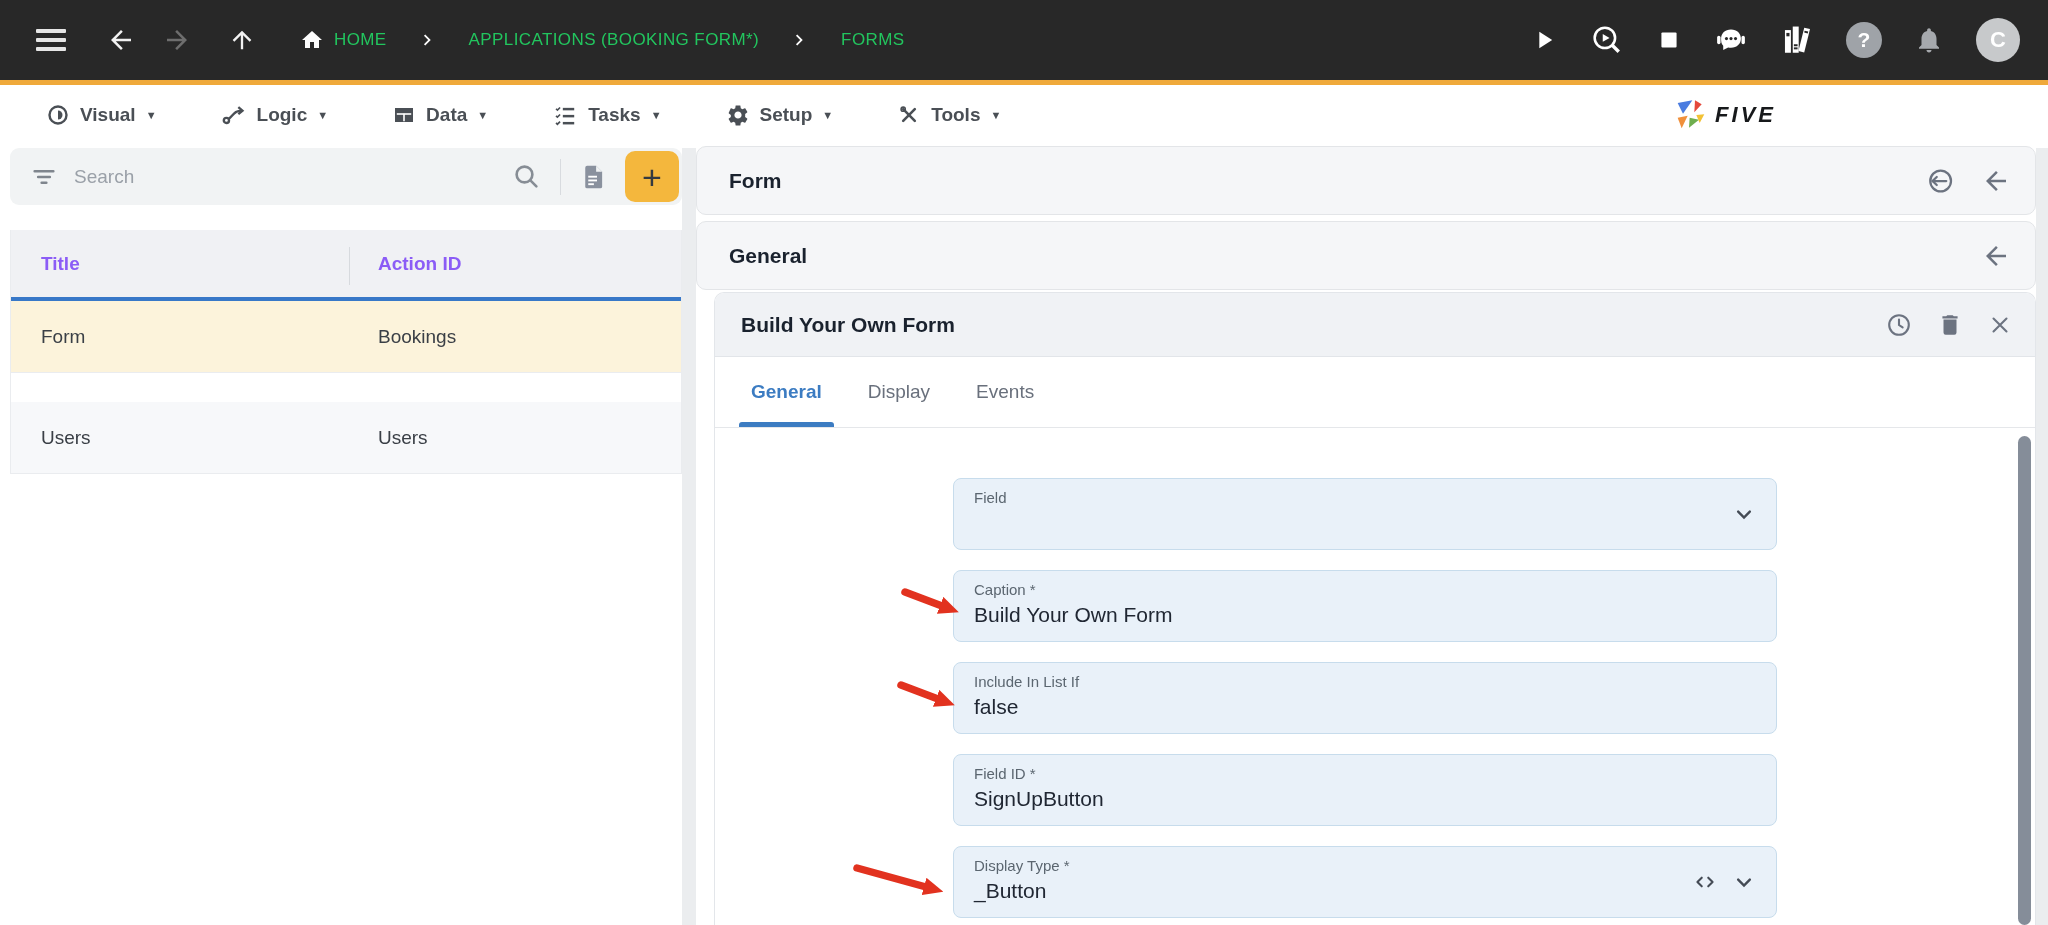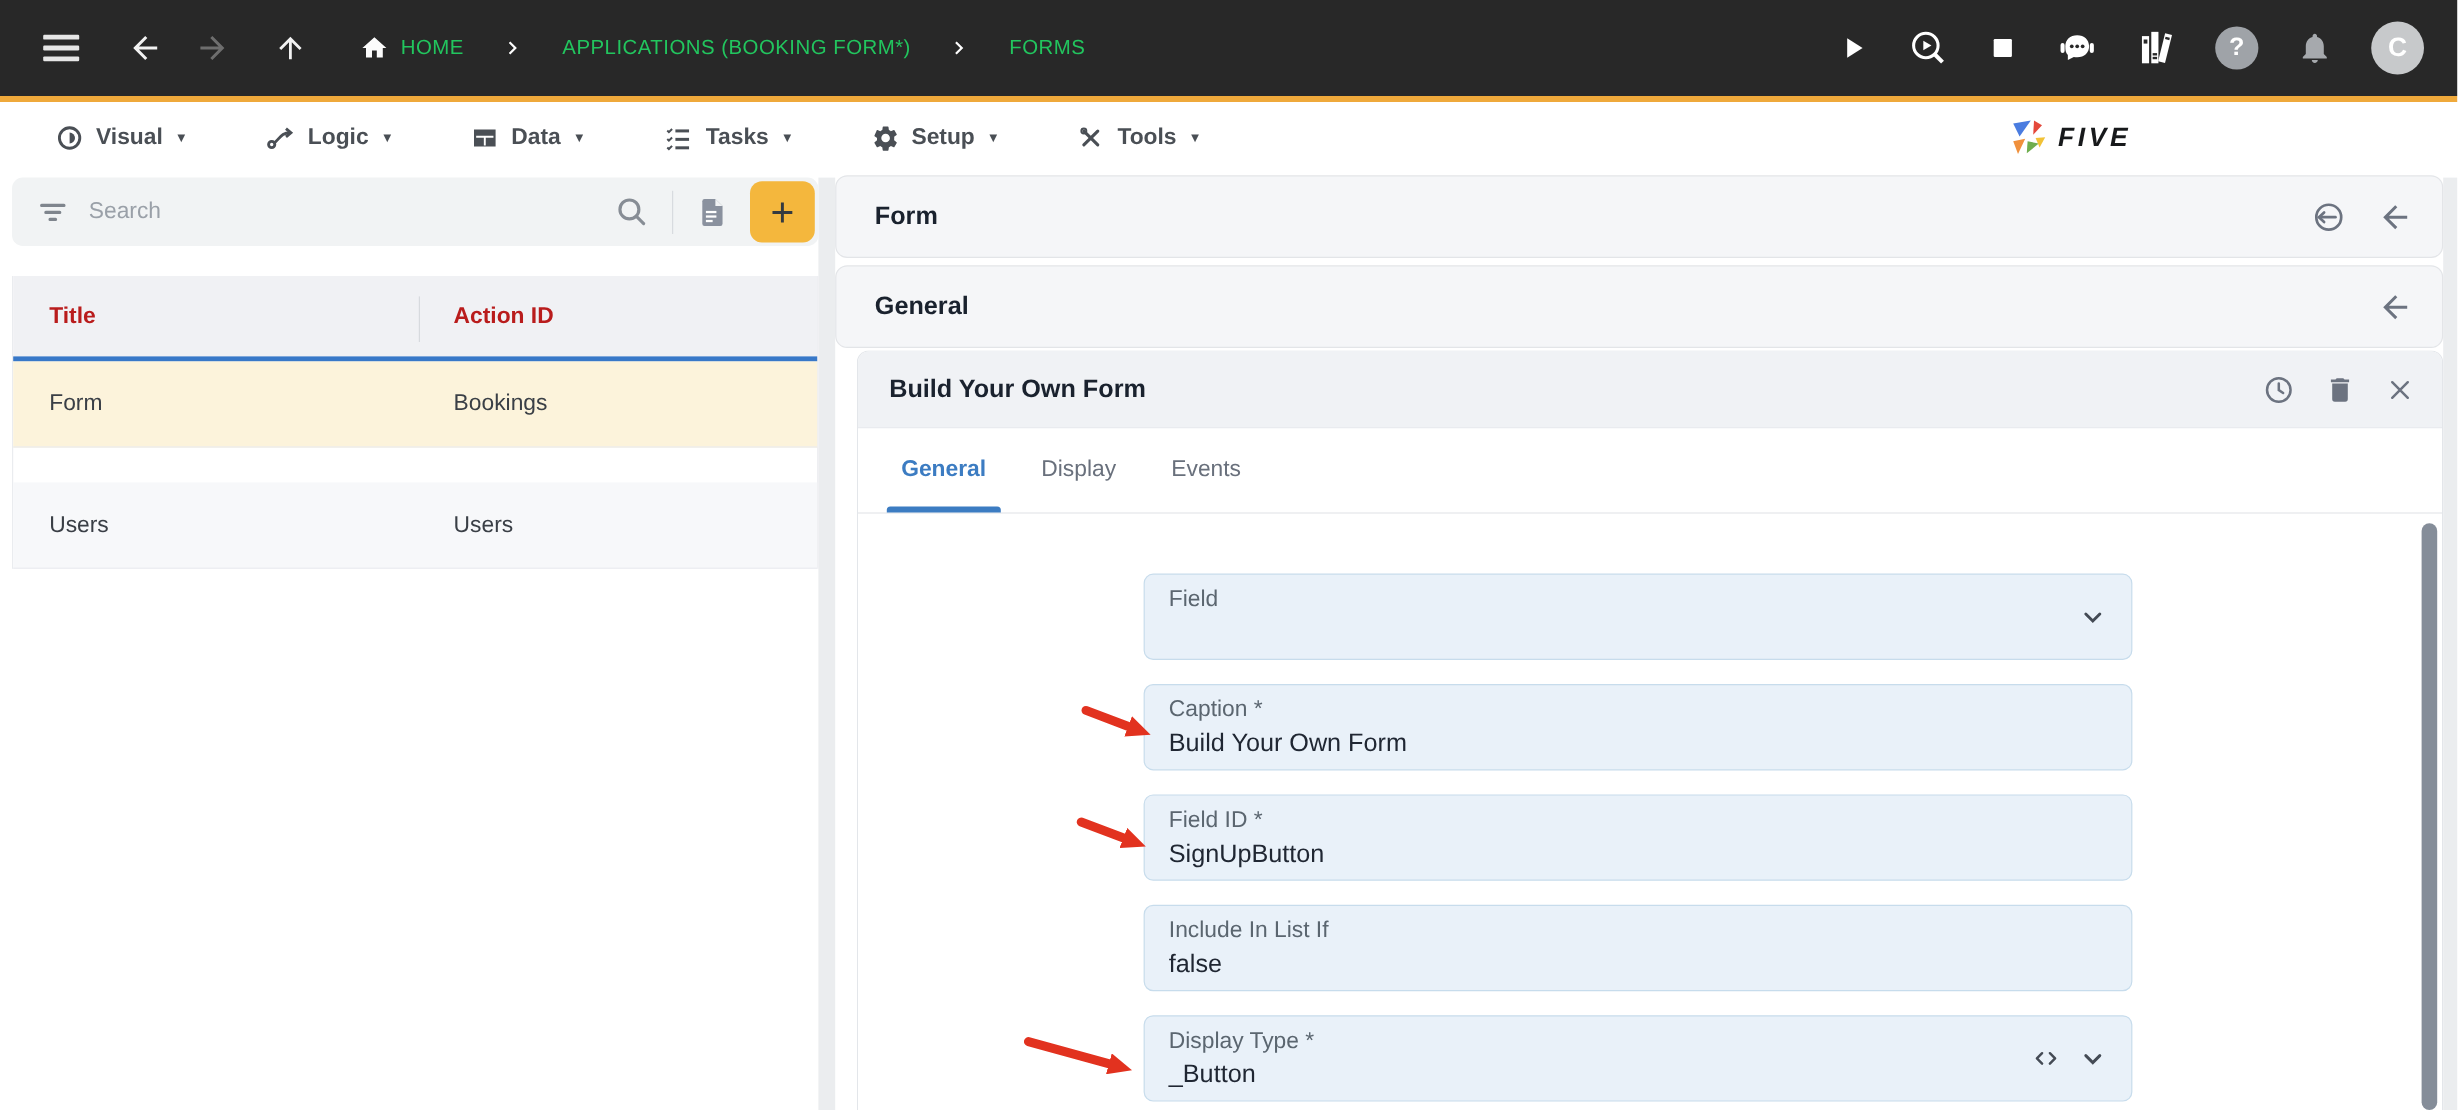--- a/index.html
+++ b/index.html
@@ -32,42 +32,42 @@
   .searchbar { position:absolute; left:10px; top:148px; width:672px; height:57px; background:#F1F3F4; border-radius:9px; display:flex; align-items:center; }
   .searchbar input { flex:1; border:none; outline:none; background:transparent; font-size:19px; color:#3A3F45; font-family:"Liberation Sans",sans-serif; }
   .searchbar input::placeholder { color:#9AA0A8; }
   .vdiv { width:1px; height:36px; background:#D8DBDF; margin:0 18px; }
   .add-btn { width:54px; height:51px; border-radius:10px; background:#F4B73D; display:flex; align-items:center; justify-content:center; margin:0 3px 0 16px; cursor:pointer; font-size:34px; font-weight:400; color:#343A40; line-height:1; }
 
   .list-table { position:absolute; left:10px; top:230px; width:672px; border-left:1px solid #EAECEF; border-right:1px solid #EAECEF; }
   .lt-head { height:71px; background:#F0F1F4; border-bottom:4px solid #3878C8; display:flex; align-items:center; position:relative; }
   .lt-head .c1, .lt-row .c1 { width:338px; padding-left:30px; }
   .lt-head .c2, .lt-row .c2 { flex:1; padding-left:29px; }
-  .lt-head span { font-size:19px; font-weight:bold; color:#b91c1c; }
+  .lt-head span { font-size:19px; font-weight:bold; color:#8b5cf6; }
   .col-div { position:absolute; left:338px; top:17px; width:1px; height:38px; background:#D7DADE; }
   .lt-row { height:72px; display:flex; align-items:center; font-size:19px; color:#3A3F46; border-bottom:1px solid #EAECEF; cursor:pointer; }
   .lt-row.sel { background:#FCF3DB; }
   .lt-row.alt { background:#F7F8FA;margin-top:29px; }
 
   
   .hdr-bar { position:absolute; left:696px; width:1340px; height:69px; background:#F5F6F8; border:1px solid #E3E5E8; border-radius:10px; display:flex; align-items:center; }
   .hdr-bar .t { font-size:21px; font-weight:bold; color:#1A222E; margin-left:32px; }
   .hdr-ic { margin-left:auto; display:flex; align-items:center; gap:26px; margin-right:24px; }
 
   .build-card { position:absolute; left:714px; top:292px; width:1322px; height:633px; background:#fff; border:1px solid #E3E6EA; border-bottom:none; border-radius:10px 10px 0 0; }
   .bc-head { height:64px; background:#F0F2F5; border-bottom:1px solid #E2E5E9; border-radius:9px 9px 0 0; display:flex; align-items:center; }
   .bc-head .t { font-size:21px; font-weight:bold; color:#1A222E; margin-left:26px; }
   .tabbar { height:71px; border-bottom:1px solid #E5E7EA; display:flex; align-items:center; padding-left:20px; }
   .tab { position:relative; height:100%; display:flex; align-items:center; padding:0 16px; margin-right:14px; font-size:19px; color:#69707C; cursor:pointer; }
   .tab.active { color:#3C7CC2; font-weight:bold; }
   .tab.active::after { content:""; position:absolute; left:4px; right:4px; bottom:0; height:5px; background:#3C7CC2; border-radius:3px 3px 0 0; }
   .bc-body { position:relative; height:497px; overflow:hidden; }
   .fields { width:824px; margin-left:238px; padding-top:50px; }
   .fieldbox { position:relative; height:72px; margin-bottom:20px; background:#E9F1F9; border:1px solid #C7DCEC; border-radius:8px; padding:10px 0 0 20px; cursor:text; }
-  .fieldbox .lbl { font-size:19px; color:#5B6670; }
+  .fieldbox .lbl { font-size:15px; color:#5B6670; }
   .fieldbox .val { font-size:21px; color:#202733; margin-top:5px; }
   .box-ic { position:absolute; top:50%; transform:translateY(-50%); display:flex; align-items:center; }
   .scroll-thumb { position:absolute; right:4px; top:8px; width:13px; height:489px; background:#858D99; border-radius:7px; cursor:grab; }
 
   .red-arrow { position:absolute; pointer-events:none; }
 </style>
 </head>
 <body>
 
 <div id="app">
@@ -337,26 +337,26 @@
             <svg width="28" height="28" viewBox="0 0 24 24" fill="none" stroke="#444B55" stroke-width="2.1" stroke-linecap="round">
                 <path d="M7 10l5 5 5-5"></path>
               </svg>
           </div>
         </div>
         <div class="fieldbox">
           <div class="lbl">Caption *</div>
           <div class="val">Build Your Own Form</div>
         </div>
         <div class="fieldbox">
+          <div class="lbl">Include In List If</div>
+          <div class="val">false</div>
+        </div>
+        <div class="fieldbox">
           <div class="lbl">Field ID *</div>
           <div class="val">SignUpButton</div>
-        </div>
-        <div class="fieldbox">
-          <div class="lbl">Include In List If</div>
-          <div class="val">false</div>
         </div>
         <div class="fieldbox">
           <div class="lbl">Display Type *</div>
           <div class="val">_Button</div>
           <div class="box-ic" style="right:58px">
             <svg width="26" height="26" viewBox="0 0 24 24" fill="none" stroke="#444B55" stroke-width="1.9" stroke-linecap="round" stroke-linejoin="round">
                 <path d="M9 8l-4 4 4 4M15 8l4 4-4 4"></path>
               </svg>
           </div>
           <div class="box-ic" style="right:18px">

